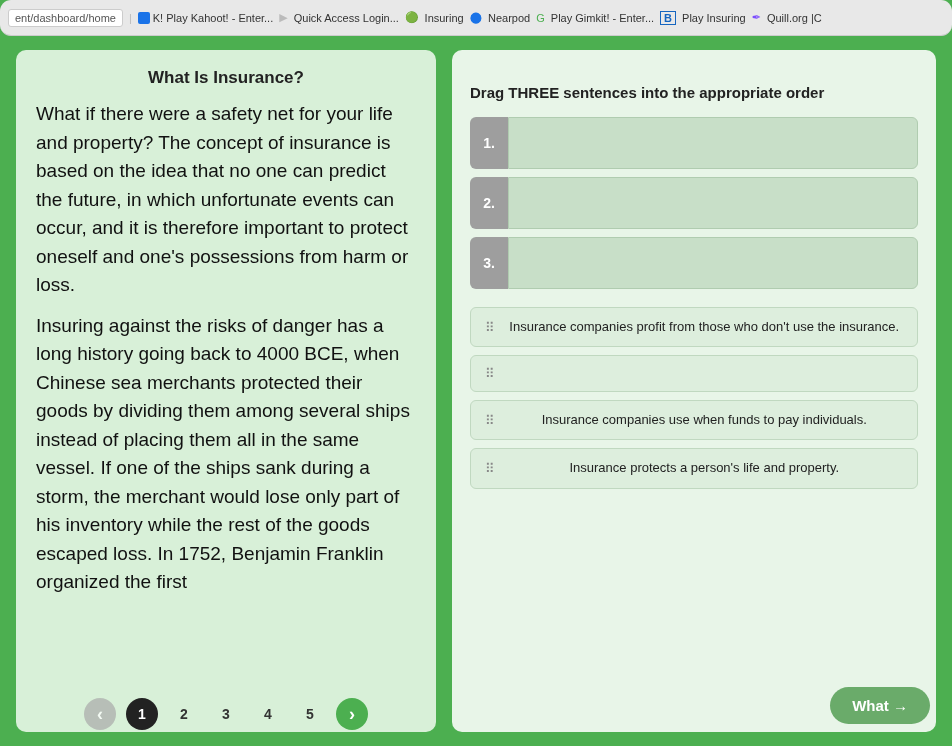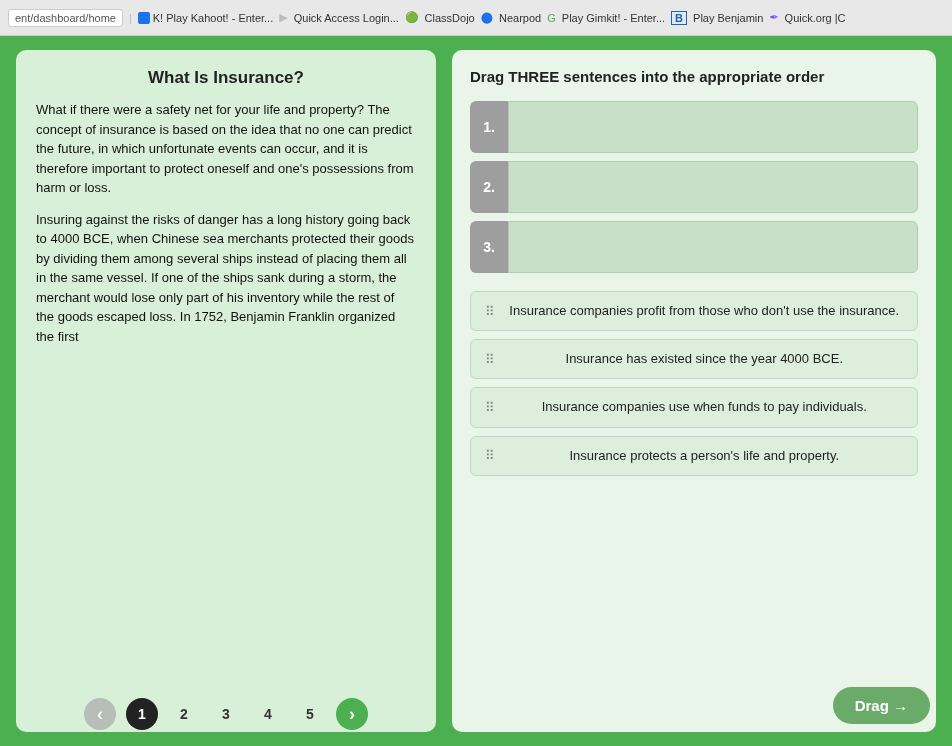--- a/index.html
+++ b/index.html
@@ -16,20 +16,21 @@
     .browser-bar {
       background: #e8e8e8;
       height: 36px;
       display: flex;
       align-items: center;
       padding: 0 8px;
       gap: 6px;
       font-size: 11px;
       color: #333;
       border-bottom: 1px solid #ccc;
+      border-radius: 11px;
     }
     .address-bar {
       background: white;
       border: 1px solid #ccc;
       border-radius: 3px;
       padding: 2px 6px;
       font-size: 11px;
       color: #555;
     }
     .tab-item {
@@ -63,21 +64,21 @@
       justify-content: space-between;
     }
     .left-panel-content h2 {
       font-size: 17px;
       font-weight: bold;
       color: #222;
       text-align: center;
       margin-bottom: 12px;
     }
     .left-panel-content p {
-      font-size: 13px;
+      font-size: 19px;
       color: #111;
       line-height: 1.5;
       margin-bottom: 12px;
     }
 
     
     .pagination {
       display: flex;
       align-items: center;
       justify-content: center;
@@ -111,21 +112,21 @@
     }
     .page-btn.nav.prev {
       background: #aaa;
       opacity: 0.7;
     }
 
     
     .right-panel {
       background: #e8f5e8;
       border-radius: 10px;
-      padding: 16px 18px;
+      padding: 32px 18px;
       flex: 1;
       display: flex;
       flex-direction: column;
     }
     .right-panel-header {
       font-size: 15px;
       font-weight: bold;
       color: #222;
       margin-bottom: 14px;
       line-height: 1.4;
@@ -227,37 +228,37 @@
   <span class="tab-item">
     <span style="width:12px;height:12px;background:#1a73e8;border-radius:2px;display:inline-block;"></span>
     <span>K! Play Kahoot! - Enter...</span>
   </span>
   <span class="sep">▶</span>
   <span class="tab-item">
     <span>Quick Access Login...</span>
   </span>
   <span class="sep">🟢</span>
   <span class="tab-item">
-    <span>ClassDojo</span>
+    <span>Insuring</span>
   </span>
   <span style="color:#1a73e8;">⬤</span>
   <span class="tab-item">
     <span>Nearpod</span>
   </span>
   <span style="color:#4caf50;">G</span>
   <span class="tab-item">
     <span>Play Gimkit! - Enter...</span>
   </span>
   <span style="color:#1565c0;font-weight:bold;border:1px solid #1565c0;padding:0 3px;font-size:11px;">B</span>
   <span class="tab-item">
-    <span>Play Benjamin</span>
+    <span>Play Insuring</span>
   </span>
   <span style="color:#7c4dff;">✒</span>
   <span class="tab-item">
-    <span>Quick.org |C</span>
+    <span>Quill.org |C</span>
   </span>
 </div>
 
 <div class="main-content">
 
   <div class="left-panel">
     <div class="left-panel-content">
       <h2>What Is Insurance?</h2>
       <p>What if there were a safety net for your life and property? The concept of insurance is based on the idea that no one can predict the future, in which unfortunate events can occur, and it is therefore important to protect oneself and one's possessions from harm or loss.</p>
       <p>Insuring against the risks of danger has a long history going back to 4000 BCE, when Chinese sea merchants protected their goods by dividing them among several ships instead of placing them all in the same vessel. If one of the ships sank during a storm, the merchant would lose only part of his inventory while the rest of the goods escaped loss. In 1752, Benjamin Franklin organized the first</p>
@@ -293,29 +294,28 @@
       </div>
     </div>
 
     <div class="draggable-items">
       <div class="draggable-item">
         <span class="drag-handle">⠿</span>
         <span class="draggable-item-text">Insurance companies profit from those who don't use the insurance.</span>
       </div>
       <div class="draggable-item">
         <span class="drag-handle">⠿</span>
-        <span class="draggable-item-text">Insurance has existed since the year 4000 BCE.</span>
       </div>
       <div class="draggable-item">
         <span class="drag-handle">⠿</span>
         <span class="draggable-item-text">Insurance companies use when funds to pay individuals.</span>
       </div>
       <div class="draggable-item">
         <span class="drag-handle">⠿</span>
         <span class="draggable-item-text">Insurance protects a person's life and property.</span>
       </div>
     </div>
   </div>
 </div>
 
 <button class="done-btn">
-  <span>Drag →</span>
+  <span>What →</span>
 </button>
 
 </body></html>

